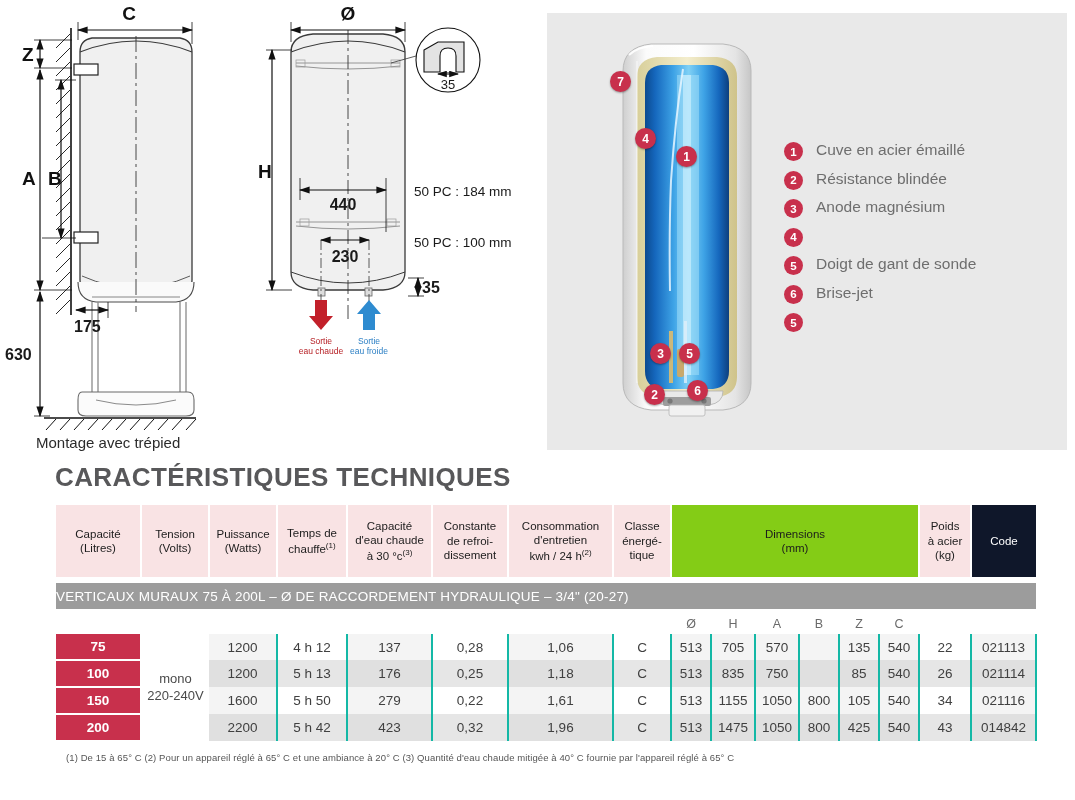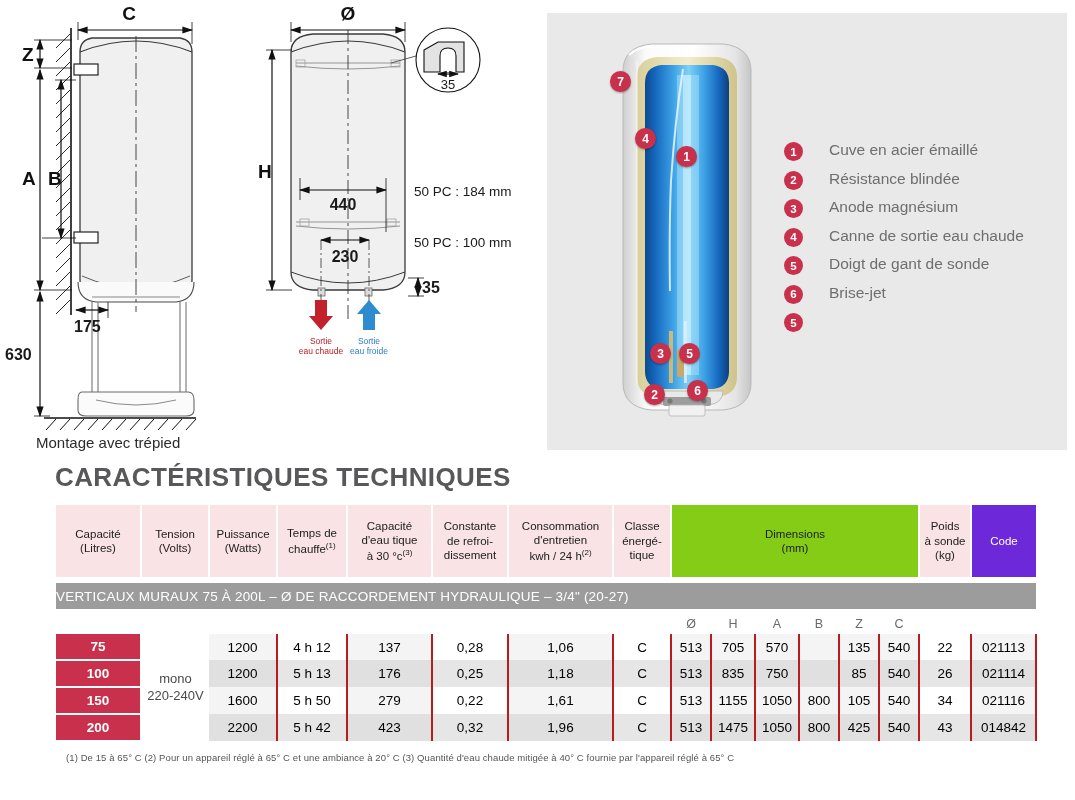--- a/index.html
+++ b/index.html
@@ -43,41 +43,41 @@
 
   
   .legend{position:absolute;left:237px;top:128px;width:275px;}
   .legend-row{display:flex;align-items:flex-start;margin-bottom:8.5px;}
   .legend-bullet{
     flex:0 0 auto;width:19px;height:19px;border-radius:50%;
     background:#c8304c;color:#fff;font-size:11.5px;font-weight:bold;
     display:flex;align-items:center;justify-content:center;margin-top:1px;
   }
   .legend-label{
-    margin-left:26px;font-size:15.5px;color:#6e6e6e;line-height:1.22;
+    margin-left:13px;font-size:15.5px;color:#6e6e6e;line-height:1.22;
     font-family:"Liberation Sans",sans-serif;
   }
 
   
   .section-title{
     position:absolute;left:55px;top:462px;
     font-size:26px;font-weight:bold;color:#58585a;letter-spacing:.4px;
   }
 
   
   .tbl-wrap{position:absolute;left:56px;top:505px;width:980px;}
   table.spec{border-collapse:collapse;width:980px;table-layout:fixed;}
   table.spec td,table.spec th{padding:0;margin:0;}
 
   .hcell{
     background:#f9e3e4;color:#1c1c1c;text-align:center;vertical-align:middle;
     font-size:11.5px;line-height:1.25;border-right:2px solid #ffffff;
     height:72px;font-weight:normal;
   }
-  .hcell.code{background:#6d28d9;color:#ffffff;border-right:none;}
+  .hcell.code{background:#0f172a;color:#ffffff;border-right:none;}
   .hcell.dims{background:#84cc16;}
 
   .band td{
     background:#9c9c9c;color:#ffffff;font-size:13.5px;
     height:26px;padding-left:10px;letter-spacing:.2px;
   }
 
   .subhdr td{
     background:#ffffff;color:#6a6a6a;font-size:12.5px;text-align:center;
     height:20px;
@@ -85,22 +85,22 @@
 
   .cap-cell{
     background:#c8304c;color:#ffffff;font-weight:bold;font-size:13.5px;
     text-align:center;height:25px;border-bottom:2px solid #ffffff;
   }
   .volt-cell{
     background:#ffffff;color:#4a4a4a;font-size:13px;text-align:center;
     line-height:1.3;border-left:2px solid #ffffff;
   }
   .dcell{
-    text-align:center;font-size:13.5px;color:#000000;height:25px;
-    border-right:2px solid #b91c1c;
+    text-align:center;font-size:13.5px;color:#404040;height:25px;
+    border-right:2px solid #14b8a6;
   }
   tr.odd .dcell{background:#ffffff;}
   tr.even .dcell{background:#e6e6e6;}
   tr.odd .dcell.alt{background:#f4f4f4;}
   tr.even .dcell.alt{background:#e0e0e0;}
 
   .footnote{
     position:absolute;left:66px;top:752px;width:990px;
     font-size:9.5px;color:#555;letter-spacing:.1px;
   }
@@ -356,21 +356,20 @@
       <div class="legend-row">
         <div class="legend-bullet">2</div>
         <div class="legend-label">Résistance blindée</div>
       </div>
       <div class="legend-row">
         <div class="legend-bullet">3</div>
         <div class="legend-label">Anode magnésium</div>
       </div>
       <div class="legend-row">
         <div class="legend-bullet">4</div>
-        <div class="legend-label">Canne de sortie eau chaude</div>
       </div>
       <div class="legend-row">
         <div class="legend-bullet">5</div>
         <div class="legend-label">Doigt de gant de sonde</div>
       </div>
       <div class="legend-row">
         <div class="legend-bullet">6</div>
         <div class="legend-label">Brise-jet</div>
       </div>
       <div class="legend-row">
@@ -416,21 +415,21 @@
       <th class="hcell">
         <div>Puissance</div>
         <div>(Watts)</div>
       </th>
       <th class="hcell">
         <div>Temps de</div>
         <div><span>chauffe</span><sup style="font-size:8px">(1)</sup></div>
       </th>
       <th class="hcell">
         <div>Capacité</div>
-        <div>d'eau tique</div>
+        <div>d'eau chaude</div>
         <div><span>à 30 °c</span><sup style="font-size:8px">(3)</sup></div>
       </th>
       <th class="hcell">
         <div>Constante</div>
         <div>de refroi-</div>
         <div>dissement</div>
       </th>
       <th class="hcell">
         <div>Consommation</div>
         <div>d'entretien</div>
@@ -440,21 +439,21 @@
         <div>Classe</div>
         <div>énergé-</div>
         <div>tique</div>
       </th>
       <th class="hcell dims" colspan="6">
         <div>Dimensions</div>
         <div>(mm)</div>
       </th>
       <th class="hcell">
         <div>Poids</div>
-        <div>à sonde</div>
+        <div>à acier</div>
         <div>(kg)</div>
       </th>
       <th class="hcell code">Code</th>
     </tr>
 
     <tr>
           <td colspan="16" style="height:6px"></td>
         </tr>
 
     <tr class="band">

